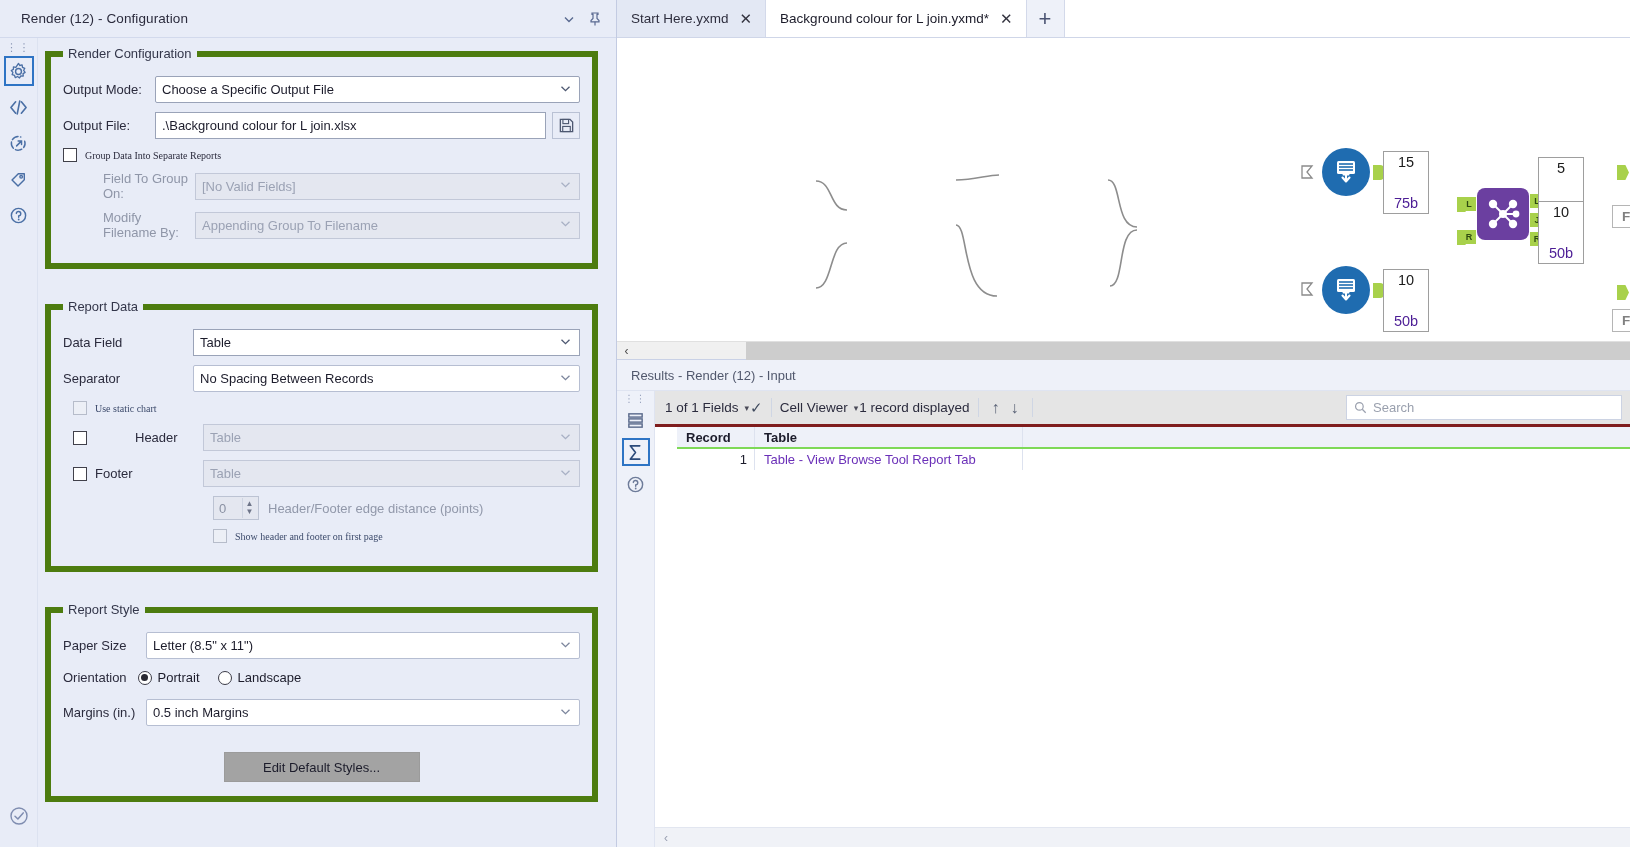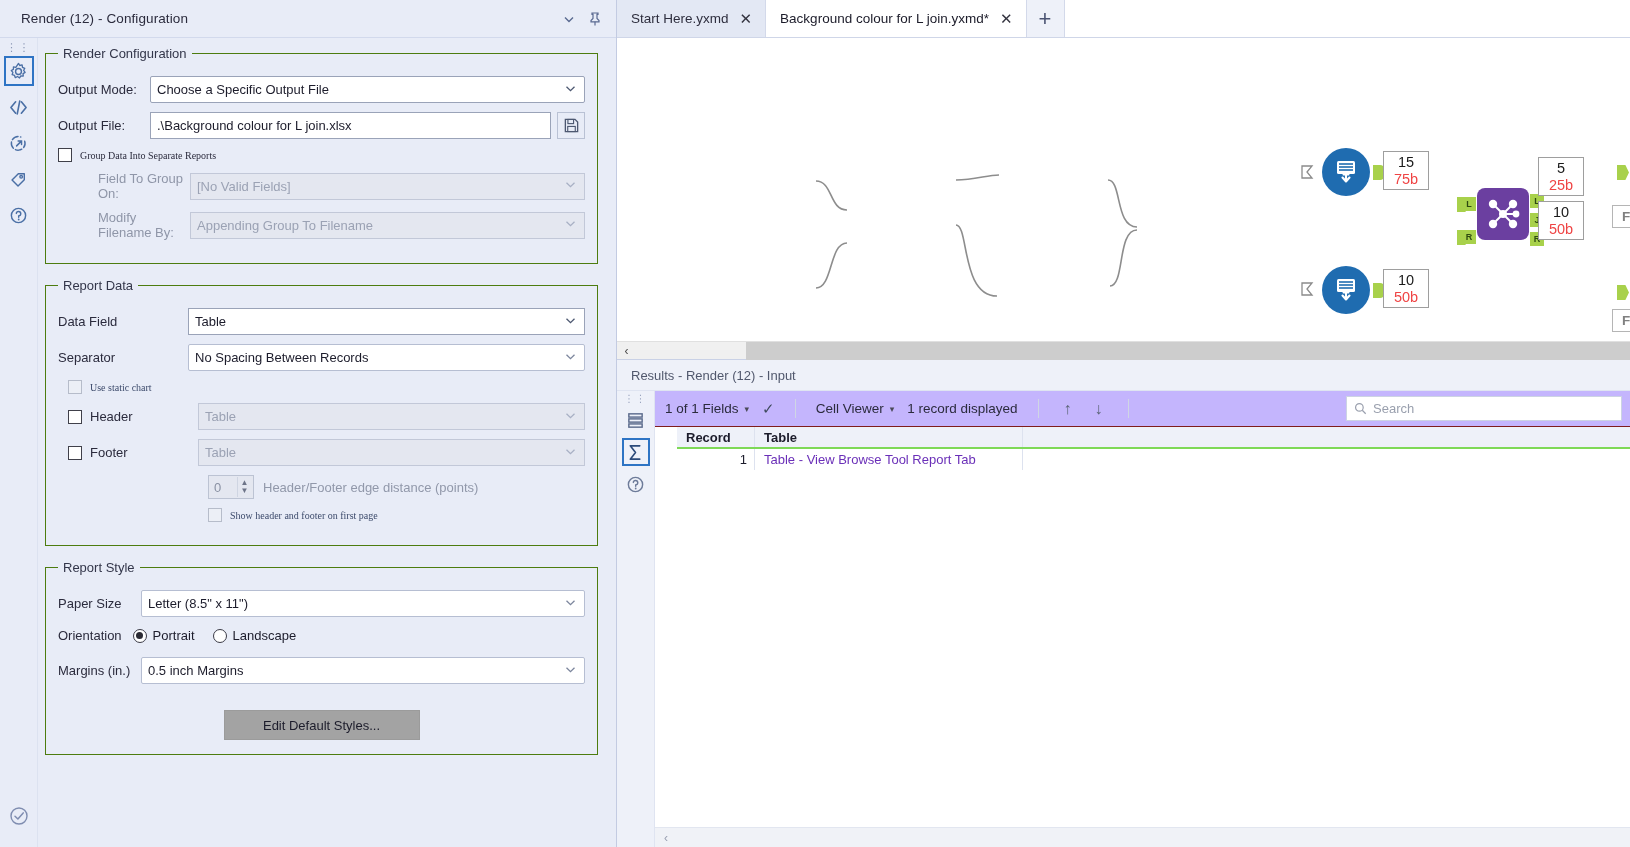--- a/index.html
+++ b/index.html
@@ -53,23 +53,23 @@
   }
   .rail-icon.active { border: 2px solid #2e74c4; background: #e8ecf7; }
   .rail-bottom { margin-top: auto; margin-bottom: 16px; }
 
   .config-content {
     flex: 1; padding: 8px 18px 0 7px; overflow: hidden;
     background: #e8ecf7;
   }
 
   fieldset.group {
-    border: 1px solid #4d7c0f;
+    border: 6px solid #4d7c0f;
     border-radius: 0;
-    margin: 0 0 14px 0;
+    margin: 0 0 30px 0;
     padding: 6px 12px 14px 12px;
     background: transparent;
   }
   fieldset.group legend {
     padding: 0 5px; font-size: 13px; color: #33364a;
   }
 
   .row { display: flex; align-items: center; margin: 9px 0; }
   .row-label { font-size: 13px; color: #2b2b3d; }
   .lbl-w1 { width: 92px; }
@@ -191,21 +191,21 @@
   }
   .tool-sq {
     width: 52px; height: 52px; border-radius: 8px;
     background: #6b3fa0; display: flex; align-items: center; justify-content: center;
   }
   .rec-box {
     background: #fff; border: 1px solid #9e9e9e;
     font-size: 14.5px; color: #1a1a1a; text-align: center;
     line-height: 1.15; padding: 2px 5px; min-width: 46px;
   }
-  .rec-box .l2 { color: #ef4444; }
+  .rec-box .l2 { color: #4c1d95; margin-top: 24px; }
   .anchor-in {
     width: 12px; height: 15px; background: #a8d14b;
     clip-path: polygon(0 0, 70% 0, 100% 50%, 70% 100%, 0 100%);
   }
   .anchor-out { width: 11px; height: 15px; background: #a8d14b; border-radius: 0 4px 4px 0; }
   .anchor-lbl {
     width: 14px; height: 14px; background: #a8d14b;
     font-size: 9px; font-weight: bold; color: #2d4a10;
     display: flex; align-items: center; justify-content: center;
   }
@@ -231,22 +231,22 @@
   .rr-dots { color: #9aa4bf; font-size: 10px; letter-spacing: 1.6px; height: 12px; line-height: 9px; }
   .rr-icon {
     width: 28px; height: 28px; margin-bottom: 4px;
     display: flex; align-items: center; justify-content: center;
     color: #5b6party; color: #5b6b8c; cursor: pointer;
   }
   .rr-icon.active { border: 2px solid #2e74c4; }
   .results-main { flex: 1; display: flex; flex-direction: column; min-width: 0; }
   .results-toolbar {
     height: 36px; min-height: 36px; display: flex; align-items: center;
-    background: #c4b5fd; border-bottom: 1px solid #7f1d1d;
-    padding-left: 10px; gap: 13px;
+    background: #e5e5e5; border-bottom: 3px solid #7f1d1d;
+    padding-left: 10px; gap: 1px;
   }
   .tb-item { font-size: 13.5px; color: #2b2b3d; cursor: pointer; display: flex; align-items: center; gap: 6px; }
   .tb-caret { font-size: 9px; color: #4a4a58; }
   .tb-sep { width: 1px; height: 19px; background: #cfd6e4; margin: 0 7px; }
   .tb-check { color: #3f4a5e; font-size: 15px; cursor: pointer; }
   .tb-arrow { color: #5c6478; font-size: 16px; cursor: pointer; padding: 0 5px; }
   .search-box {
     margin-left: auto; margin-right: 8px;
     width: 276px; height: 25px; background: #fff;
     border: 1px solid #ccd3e3; display: flex; align-items: center;
@@ -434,21 +434,21 @@
               </span>
             </div>
           </div>
 
           <div class="cb-row" style="margin-left:10px;">
             <span class="cbox dim"></span>
             <span class="cb-label" style="color:#3c4a6b;">Use static chart</span>
           </div>
 
           <div class="row">
-            <div class="row-label lbl-w2" style="width:130px;display:flex;align-items:center;margin-left:10px;">
+            <div class="row-label lbl-w2" style="width:130px;display:flex;align-items:center;margin-left:10px;gap:40px;">
               <span class="cbox"></span>
               <span>Header</span>
             </div>
             <div class="field select disabled">
               <span class="field-value">Table</span>
               <span class="chev">
                 <svg width="13" height="13" viewBox="0 0 13 13">
                     <path d="M2.5 4.7 L6.5 8.6 L10.5 4.7" stroke="#a8b0c4" stroke-width="1.3" fill="none"></path>
                   </svg>
               </span>

